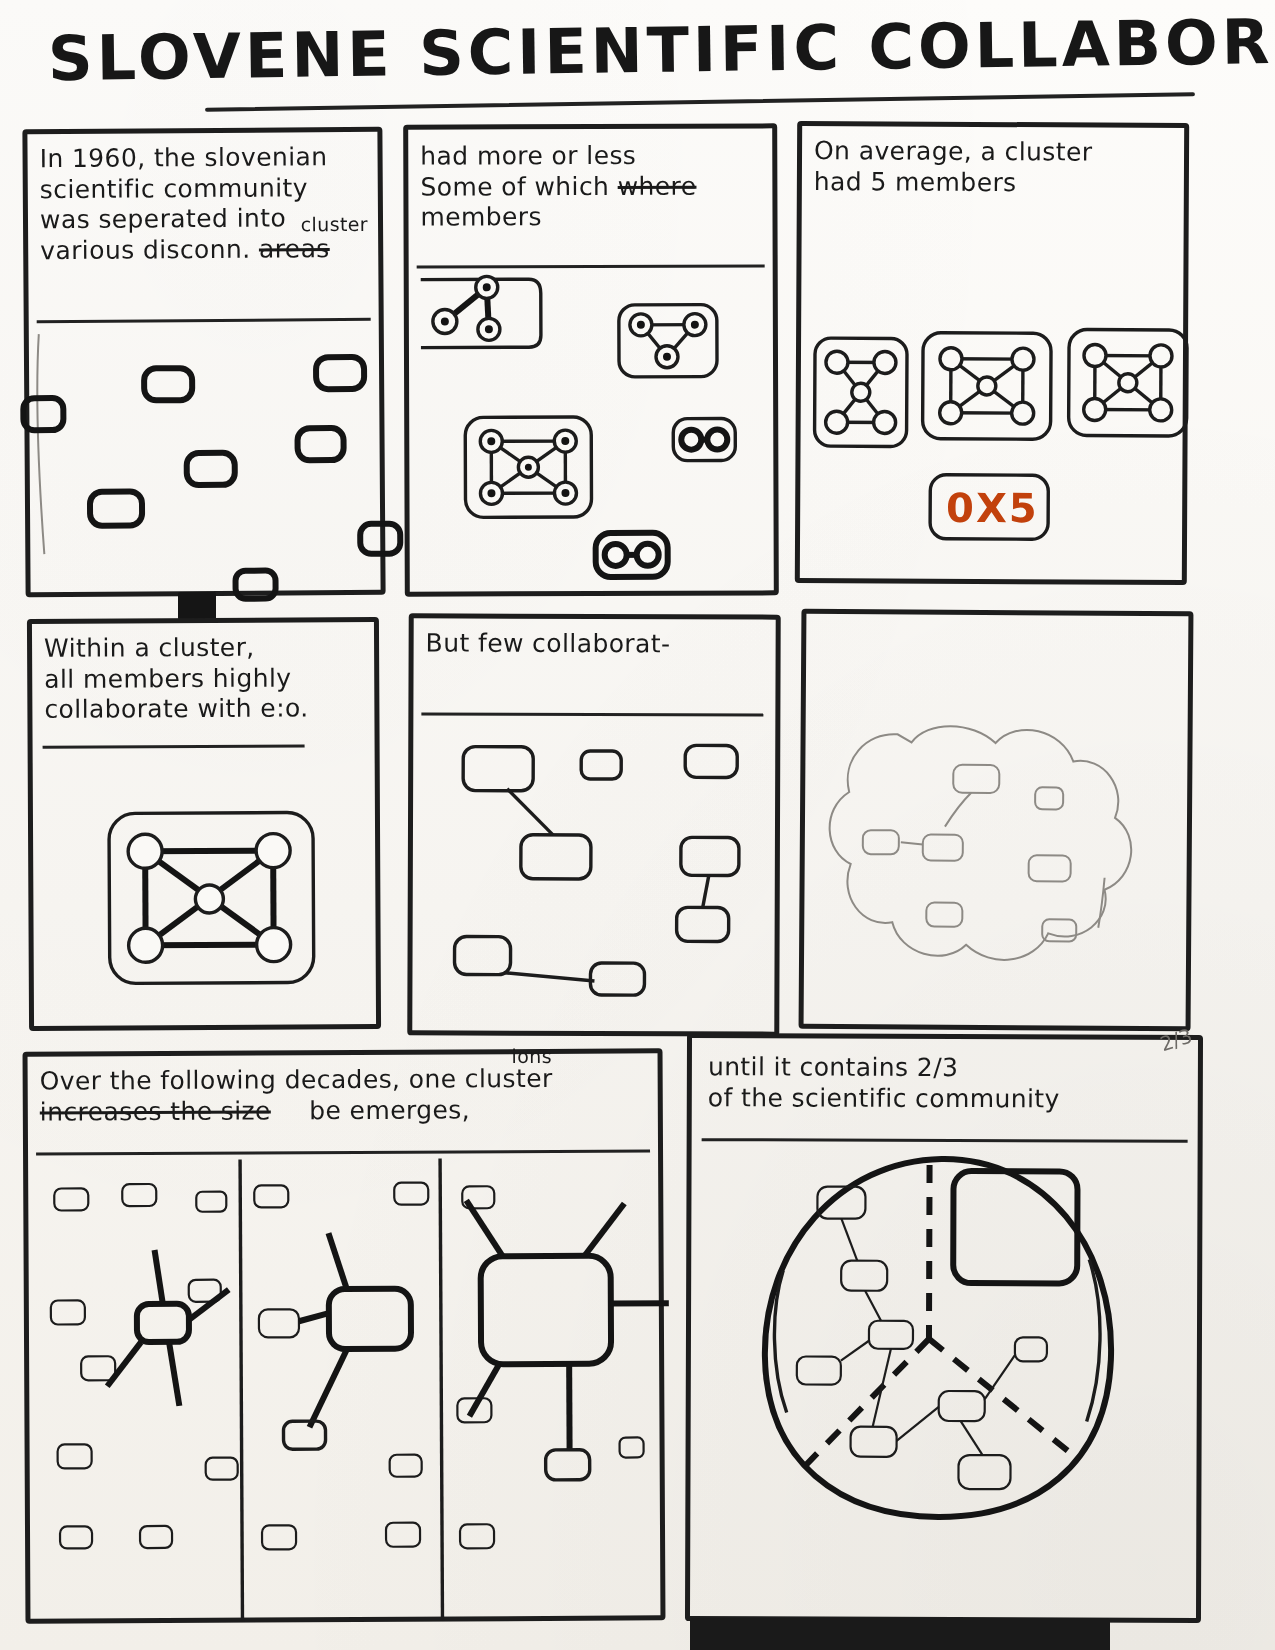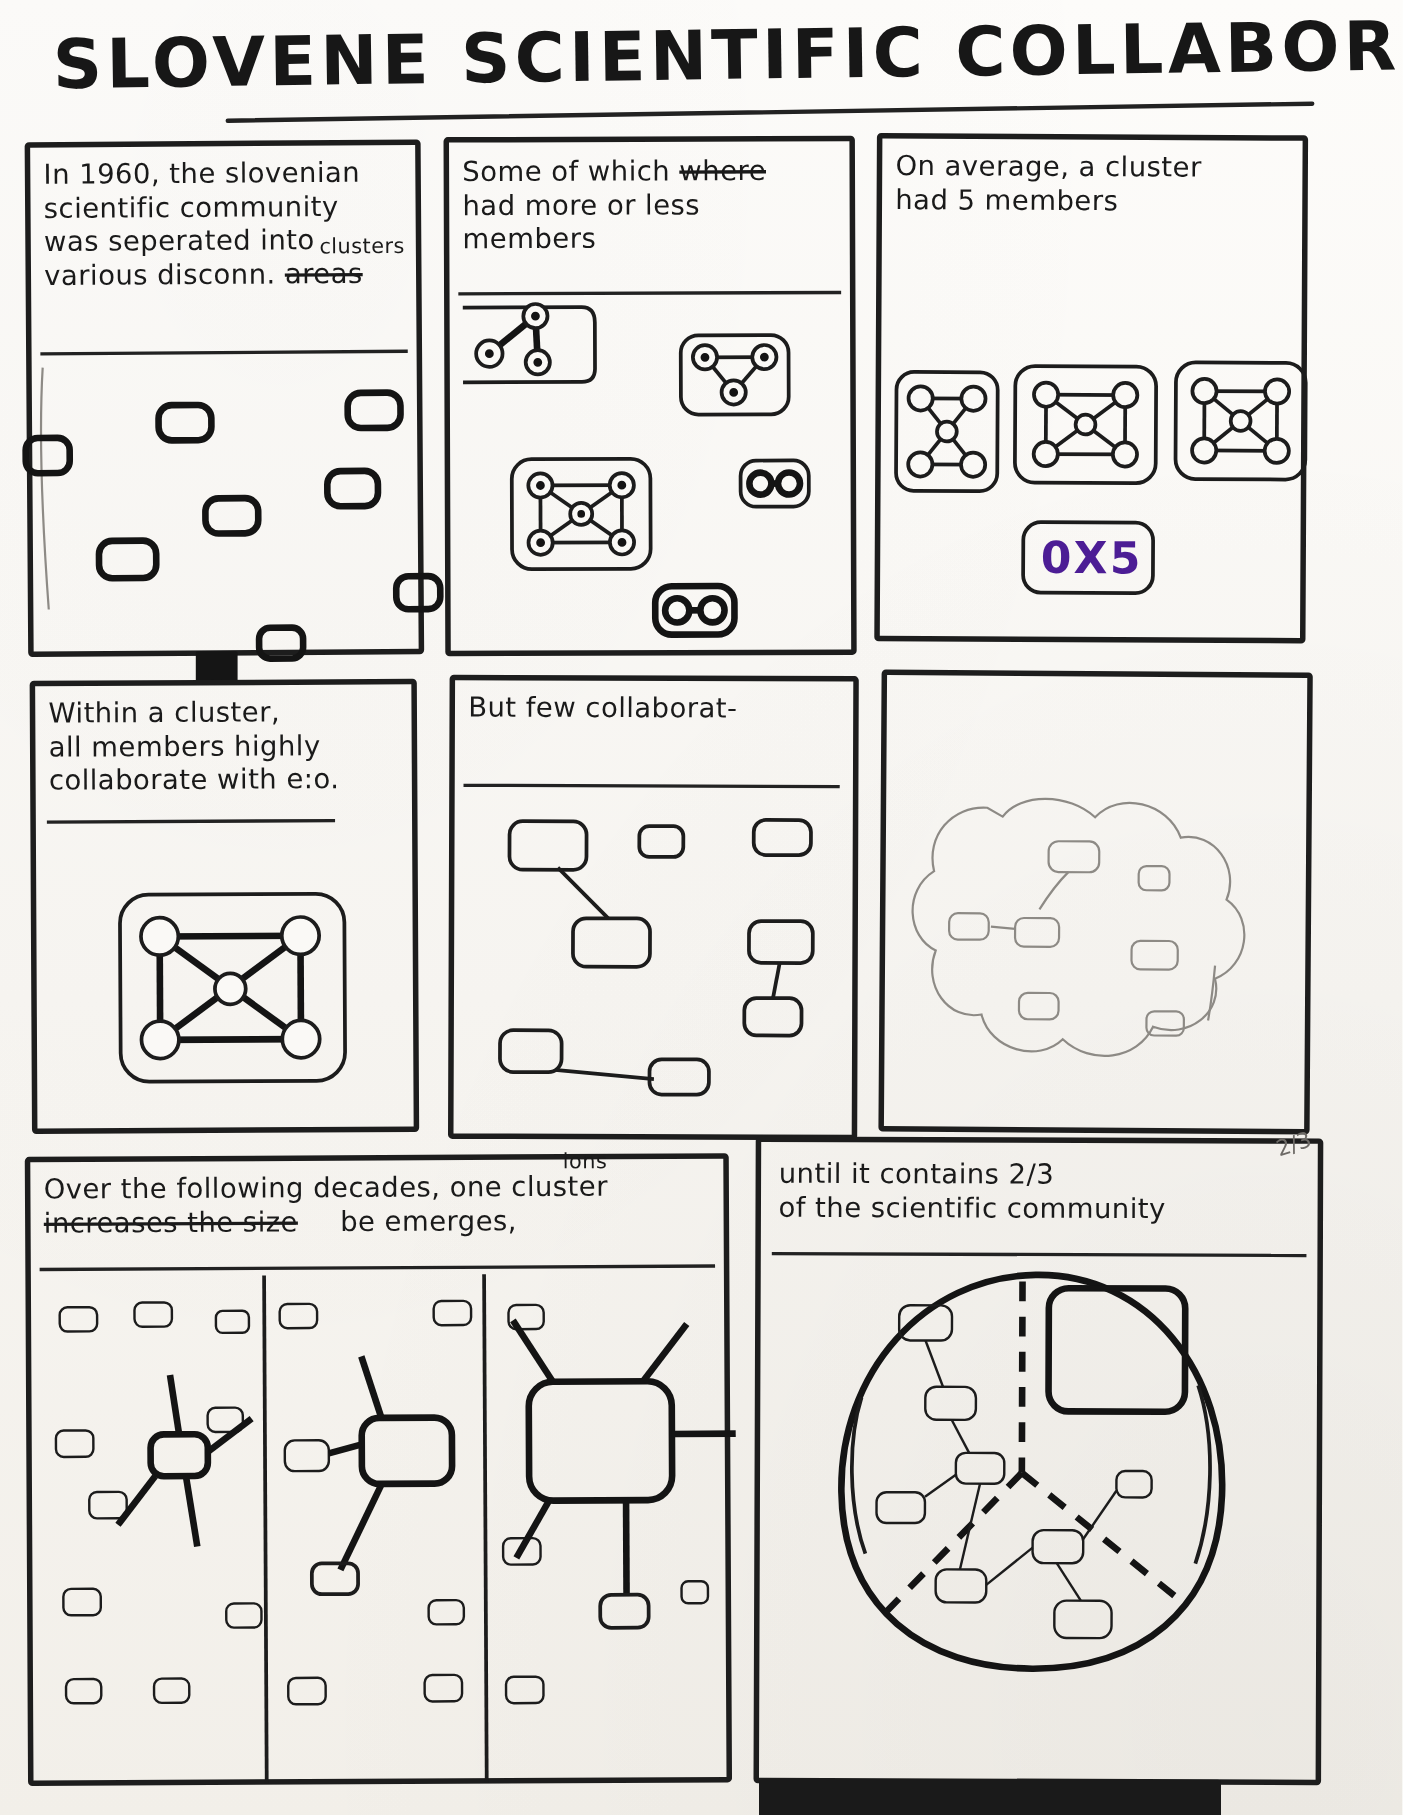--- a/index.html
+++ b/index.html
@@ -120,21 +120,21 @@
   <div class="title-underline"></div>
 
   <div class="panel" style="left:24px; top:128px; width:360px; height:468px; transform:rotate(-0.4deg);">
     <div class="caption" style="top:10px;">
       <div>In 1960, the slovenian</div>
       <div>scientific community</div>
       <div>was seperated into</div>
       <div style="position:relative;">
         <span>various disconn.</span>
         <span class="strike">areas</span>
-        <span class="small-note" style="position:absolute; right:2px; top:-21px;">clusters</span>
+        <span class="small-note" style="position:absolute; right:2px; top:-21px;">cluster</span>
       </div>
     </div>
     <div class="caption-rule" style="top:186px;"></div>
     <svg width="360" height="468">
       <g class="ink">
 
         <path class="ink-faint" d="M10,200 C6,260 8,330 14,420"></path>
 
         <rect x="115" y="235" width="48" height="32" rx="12" class="ink-bold"></rect>
         <rect x="287" y="225" width="48" height="32" rx="12" class="ink-bold"></rect>
@@ -143,25 +143,25 @@
         <rect x="60" y="358" width="52" height="34" rx="12" class="ink-bold"></rect>
         <rect x="330" y="392" width="40" height="30" rx="11" class="ink-bold"></rect>
         <rect x="-6" y="264" width="40" height="32" rx="11" class="ink-bold"></rect>
         <rect x="205" y="438" width="40" height="28" rx="10" class="ink-bold"></rect>
       </g>
     </svg>
   </div>
 
   <div class="panel" style="left:404px; top:124px; width:374px; height:472px; transform:rotate(-0.2deg);">
     <div class="caption" style="top:12px;">
+      <div>had more or less</div>
       <div>
         <span>Some of which</span>
         <span class="strike">where</span>
       </div>
-      <div>had more or less</div>
       <div>members</div>
     </div>
     <div class="caption-rule" style="top:136px;"></div>
     <svg width="374" height="472">
       <g>
 
         <path class="ink-mid" d="M12,150 L120,150 Q132,150 132,164 L132,206 Q132,218 120,218 L12,218"></path>
         <line class="ink-bold" x1="36" y1="192" x2="78" y2="158"></line>
         <line class="ink-bold" x1="78" y1="158" x2="80" y2="200"></line>
         <circle cx="36" cy="192" r="12" class="ink-mid node-fill"></circle>
@@ -254,21 +254,21 @@
         <line class="ink-mid" x1="360" y1="228" x2="294" y2="282"></line>
         <circle cx="294" cy="228" r="11" class="ink-mid node-fill"></circle>
         <circle cx="360" cy="228" r="11" class="ink-mid node-fill"></circle>
         <circle cx="294" cy="282" r="11" class="ink-mid node-fill"></circle>
         <circle cx="360" cy="282" r="11" class="ink-mid node-fill"></circle>
         <circle cx="327" cy="255" r="9" class="ink-mid node-fill"></circle>
 
         <rect x="130" y="348" width="118" height="64" rx="16" class="ink-mid"></rect>
       </g>
     </svg>
-    <div style="position:absolute; left:146px; top:358px; width:90px; text-align:center; font-size:40px; font-weight:700; letter-spacing:2px; color:#4c1d95;">0X5</div>
+    <div style="position:absolute; left:146px; top:358px; width:90px; text-align:center; font-size:40px; font-weight:700; letter-spacing:2px; color:#c2410c;">0X5</div>
   </div>
 
   <div class="black-tab" style="left:178px; top:592px; width:38px; height:28px;"></div>
 
   <div class="panel" style="left:28px; top:618px; width:352px; height:412px; transform:rotate(-0.3deg);">
     <div class="caption" style="top:10px;">
       <div>Within a cluster,</div>
       <div>all members highly</div>
       <div>collaborate with e:o.</div>
     </div>

